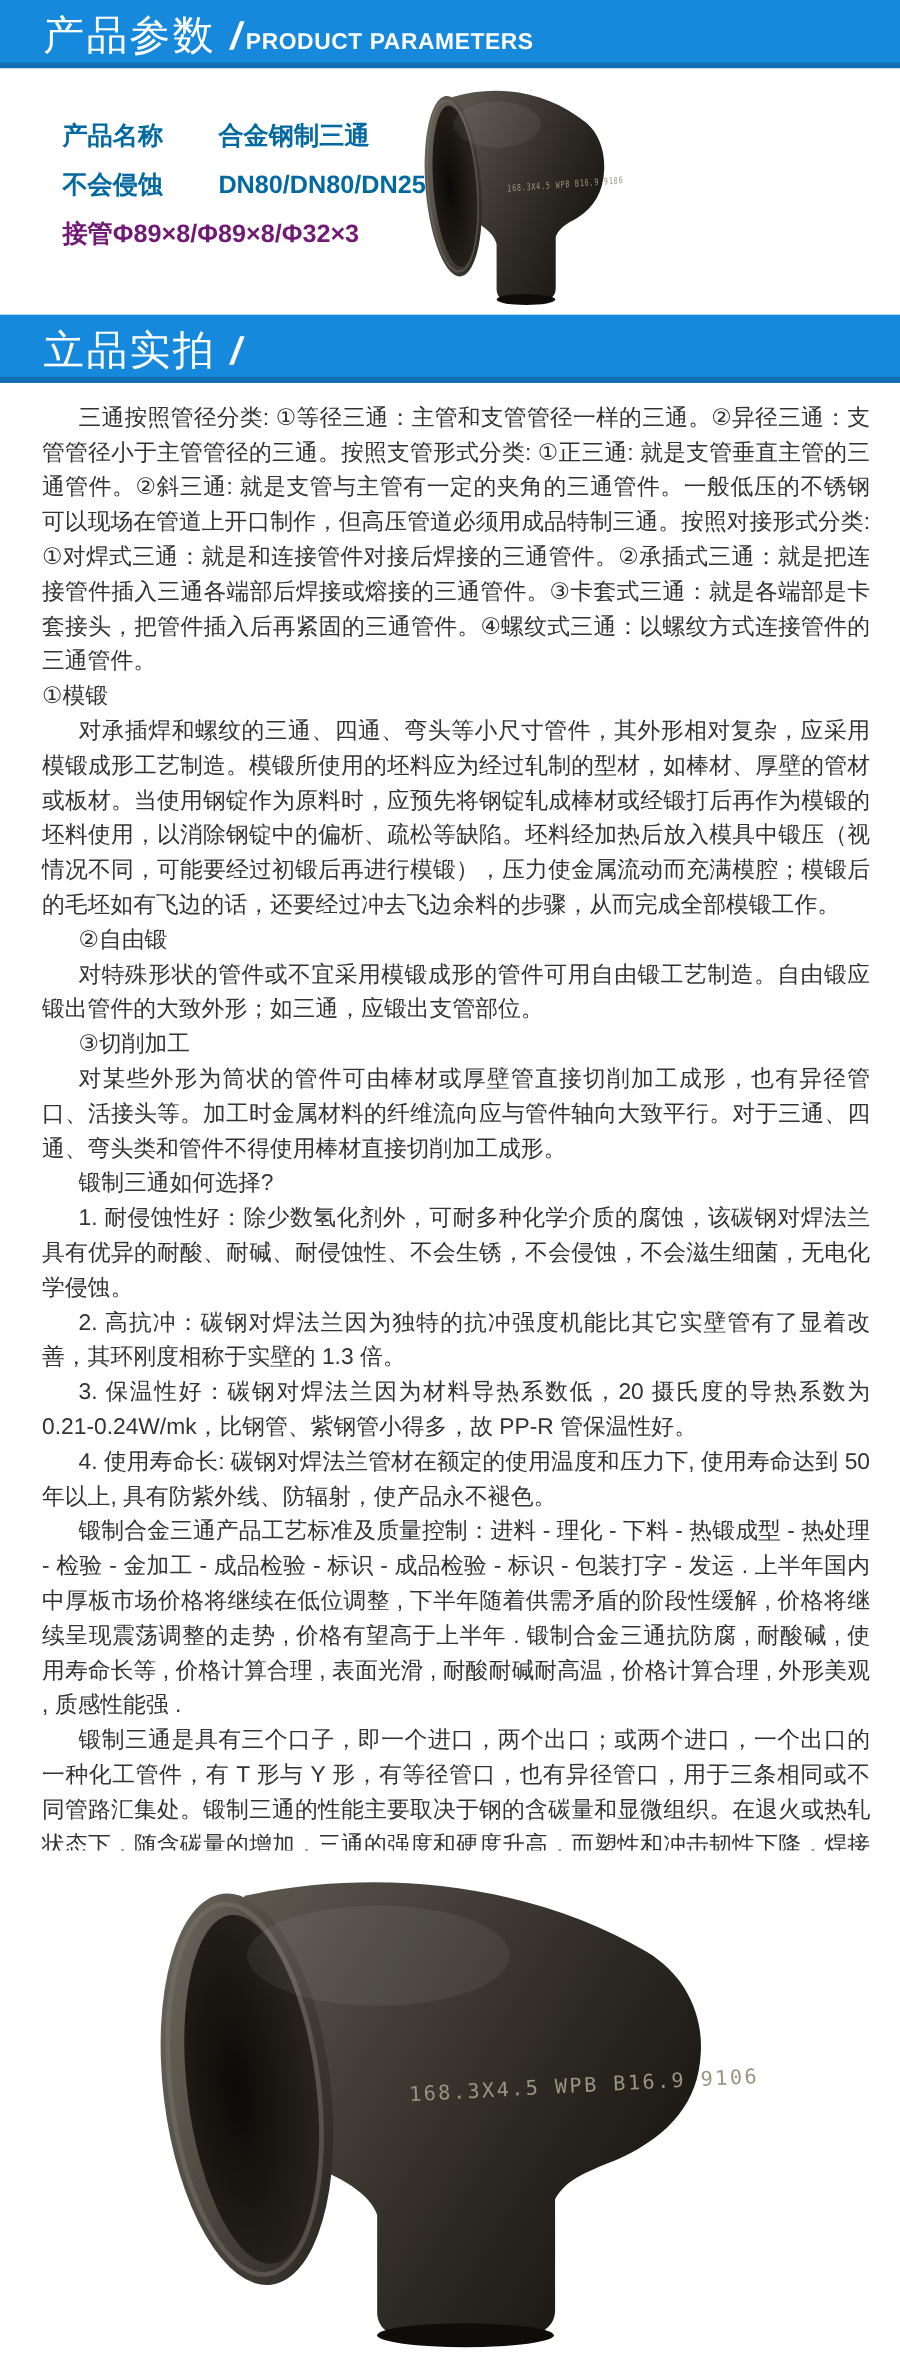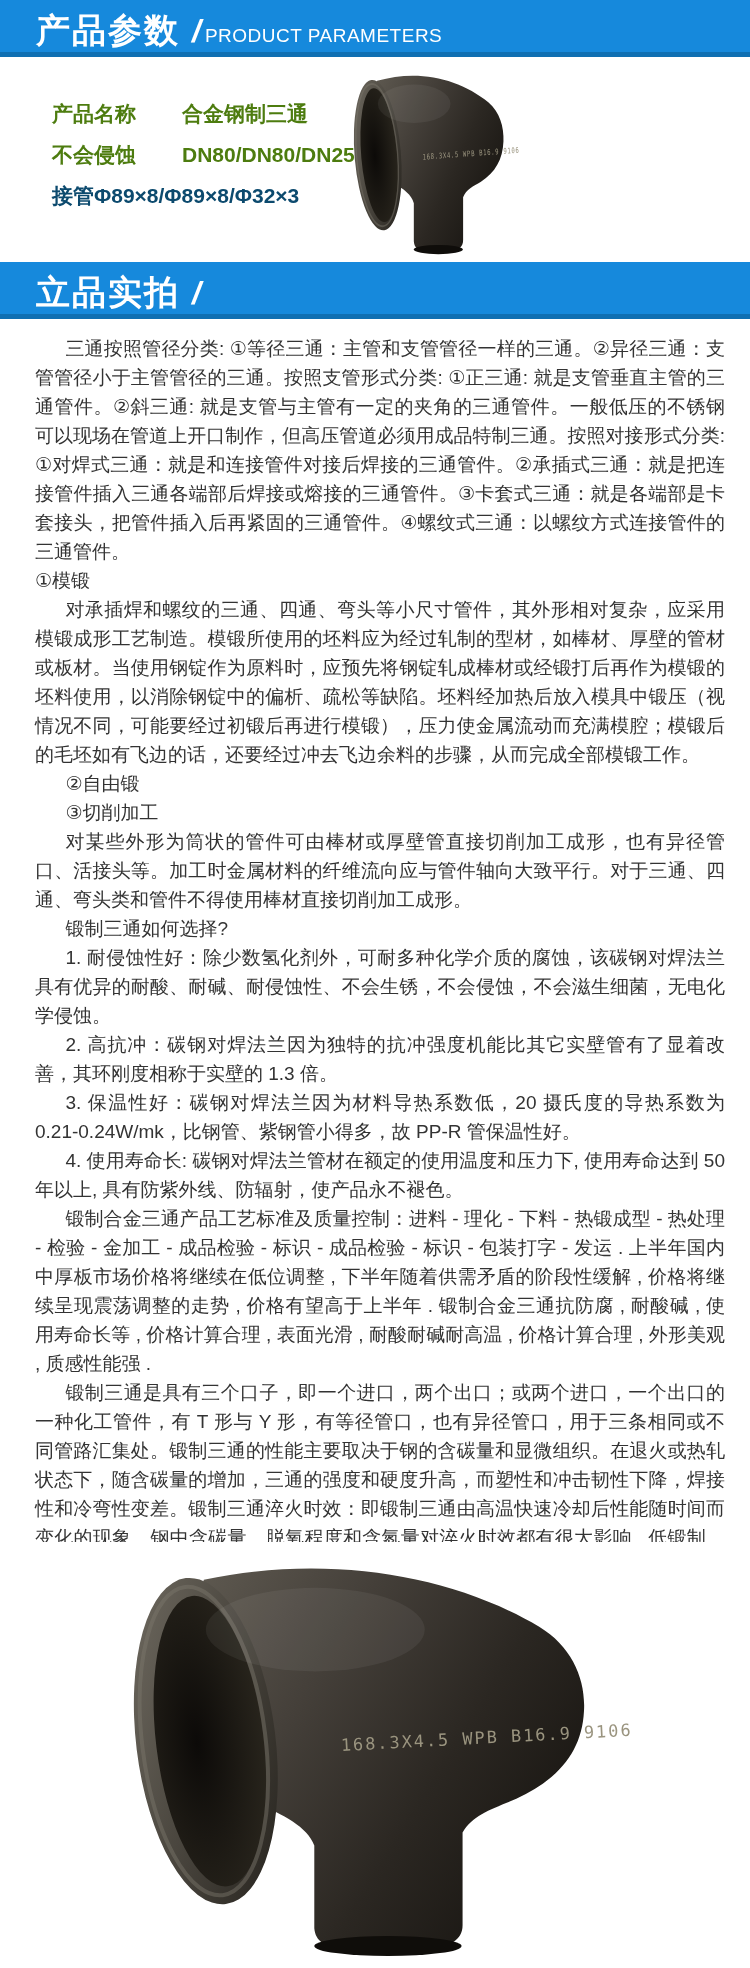--- a/index.html
+++ b/index.html
@@ -19,57 +19,57 @@
     display: flex;
     align-items: baseline;
     padding: 0 0 0 36px;
     box-sizing: content-box;
     color: #fff;
     overflow: hidden;
   }
   .banner-inner { display: flex; align-items: baseline; margin-top: 8px; }
   .banner-cn {
     font-size: 34px;
-    font-weight: 700;
+    font-weight: 400;
     letter-spacing: 2px;
     line-height: 44px;
   }
   .banner-slash {
     font-size: 32px;
     font-weight: 700;
     font-style: italic;
     margin: 0 4px 0 12px;
     line-height: 44px;
   }
   .banner-en {
     font-size: 19px;
-    font-weight: 400;
+    font-weight: 700;
     letter-spacing: 0.5px;
     line-height: 44px;
   }
 
   
   .product-info {
     position: relative;
     height: 205px;
     box-sizing: border-box;
     padding: 44px 0 0 52px;
     background: #fff;
   }
   .info-row {
     display: flex;
     font-size: 21px;
     font-weight: 700;
-    color: #4d7c0f;
+    color: #0369a1;
     margin-bottom: 15px;
     line-height: 26px;
   }
   .info-label { width: 88px; }
   .info-value { margin-left: 42px; }
-  .info-single { font-size: 21px; font-weight: 700; color: #0c4a6e; line-height: 26px; }
+  .info-single { font-size: 21px; font-weight: 700; color: #701a75; line-height: 26px; }
 
   .photo-small {
     position: absolute;
     left: 348px;
     top: 11px;
     width: 172px;
     height: 188px;
   }
   .photo-small svg { width: 172px; height: 188px; display: block; }
 
@@ -183,20 +183,21 @@
       <span class="banner-cn">立品实拍</span>
       <span class="banner-slash">/</span>
     </div>
   </header>
 
   <article class="description">
     <p class="indent">三通按照管径分类: ①等径三通：主管和支管管径一样的三通。②异径三通：支管管径小于主管管径的三通。按照支管形式分类: ①正三通: 就是支管垂直主管的三通管件。②斜三通: 就是支管与主管有一定的夹角的三通管件。一般低压的不锈钢可以现场在管道上开口制作，但高压管道必须用成品特制三通。按照对接形式分类: ①对焊式三通：就是和连接管件对接后焊接的三通管件。②承插式三通：就是把连接管件插入三通各端部后焊接或熔接的三通管件。③卡套式三通：就是各端部是卡套接头，把管件插入后再紧固的三通管件。④螺纹式三通：以螺纹方式连接管件的三通管件。</p>
     <p>①模锻</p>
     <p class="indent">对承插焊和螺纹的三通、四通、弯头等小尺寸管件，其外形相对复杂，应采用模锻成形工艺制造。模锻所使用的坯料应为经过轧制的型材，如棒材、厚壁的管材或板材。当使用钢锭作为原料时，应预先将钢锭轧成棒材或经锻打后再作为模锻的坯料使用，以消除钢锭中的偏析、疏松等缺陷。坯料经加热后放入模具中锻压（视情况不同，可能要经过初锻后再进行模锻），压力使金属流动而充满模腔；模锻后的毛坯如有飞边的话，还要经过冲去飞边余料的步骤，从而完成全部模锻工作。</p>
     <p class="indent">②自由锻</p>
+    <p class="indent">对特殊形状的管件或不宜采用模锻成形的管件可用自由锻工艺制造。自由锻应锻出管件的大致外形；如三通，应锻出支管部位。</p>
     <p class="indent">③切削加工</p>
     <p class="indent">对某些外形为筒状的管件可由棒材或厚壁管直接切削加工成形，也有异径管口、活接头等。加工时金属材料的纤维流向应与管件轴向大致平行。对于三通、四通、弯头类和管件不得使用棒材直接切削加工成形。</p>
     <p class="indent">锻制三通如何选择?</p>
     <p class="indent">1. 耐侵蚀性好：除少数氢化剂外，可耐多种化学介质的腐蚀，该碳钢对焊法兰具有优异的耐酸、耐碱、耐侵蚀性、不会生锈，不会侵蚀，不会滋生细菌，无电化学侵蚀。</p>
     <p class="indent">2. 高抗冲：碳钢对焊法兰因为独特的抗冲强度机能比其它实壁管有了显着改善，其环刚度相称于实壁的 1.3 倍。</p>
     <p class="indent">3. 保温性好：碳钢对焊法兰因为材料导热系数低，20 摄氏度的导热系数为 0.21-0.24W/mk，比钢管、紫钢管小得多，故 PP-R 管保温性好。</p>
     <p class="indent">4. 使用寿命长: 碳钢对焊法兰管材在额定的使用温度和压力下, 使用寿命达到 50 年以上, 具有防紫外线、防辐射，使产品永不褪色。</p>
     <p class="indent">锻制合金三通产品工艺标准及质量控制：进料 - 理化 - 下料 - 热锻成型 - 热处理 - 检验 - 金加工 - 成品检验 - 标识 - 成品检验 - 标识 - 包装打字 - 发运 . 上半年国内中厚板市场价格将继续在低位调整 , 下半年随着供需矛盾的阶段性缓解 , 价格将继续呈现震荡调整的走势 , 价格有望高于上半年 . 锻制合金三通抗防腐 , 耐酸碱 , 使用寿命长等 , 价格计算合理 , 表面光滑 , 耐酸耐碱耐高温 , 价格计算合理 , 外形美观 , 质感性能强 .</p>
     <p class="indent">锻制三通是具有三个口子，即一个进口，两个出口；或两个进口，一个出口的一种化工管件，有 T 形与 Y 形，有等径管口，也有异径管口，用于三条相同或不同管路汇集处。锻制三通的性能主要取决于钢的含碳量和显微组织。在退火或热轧状态下，随含碳量的增加，三通的强度和硬度升高，而塑性和冲击韧性下降，焊接性和冷弯性变差。锻制三通淬火时效：即锻制三通由高温快速冷却后性能随时间而变化的现象。钢中含碳量、脱氧程度和含氮量对淬火时效都有很大影响 , 低锻制、脱氧不充分的沸腾钢和含氮量较高的钢发生淬火时效 * 显著，含碳约 0.3%的中锻制，由淬火时效所引起的性能变化已大为减弱，含碳约 0.6%的高锻制，实际上不起时效硬化作用。</p>
   </article>

